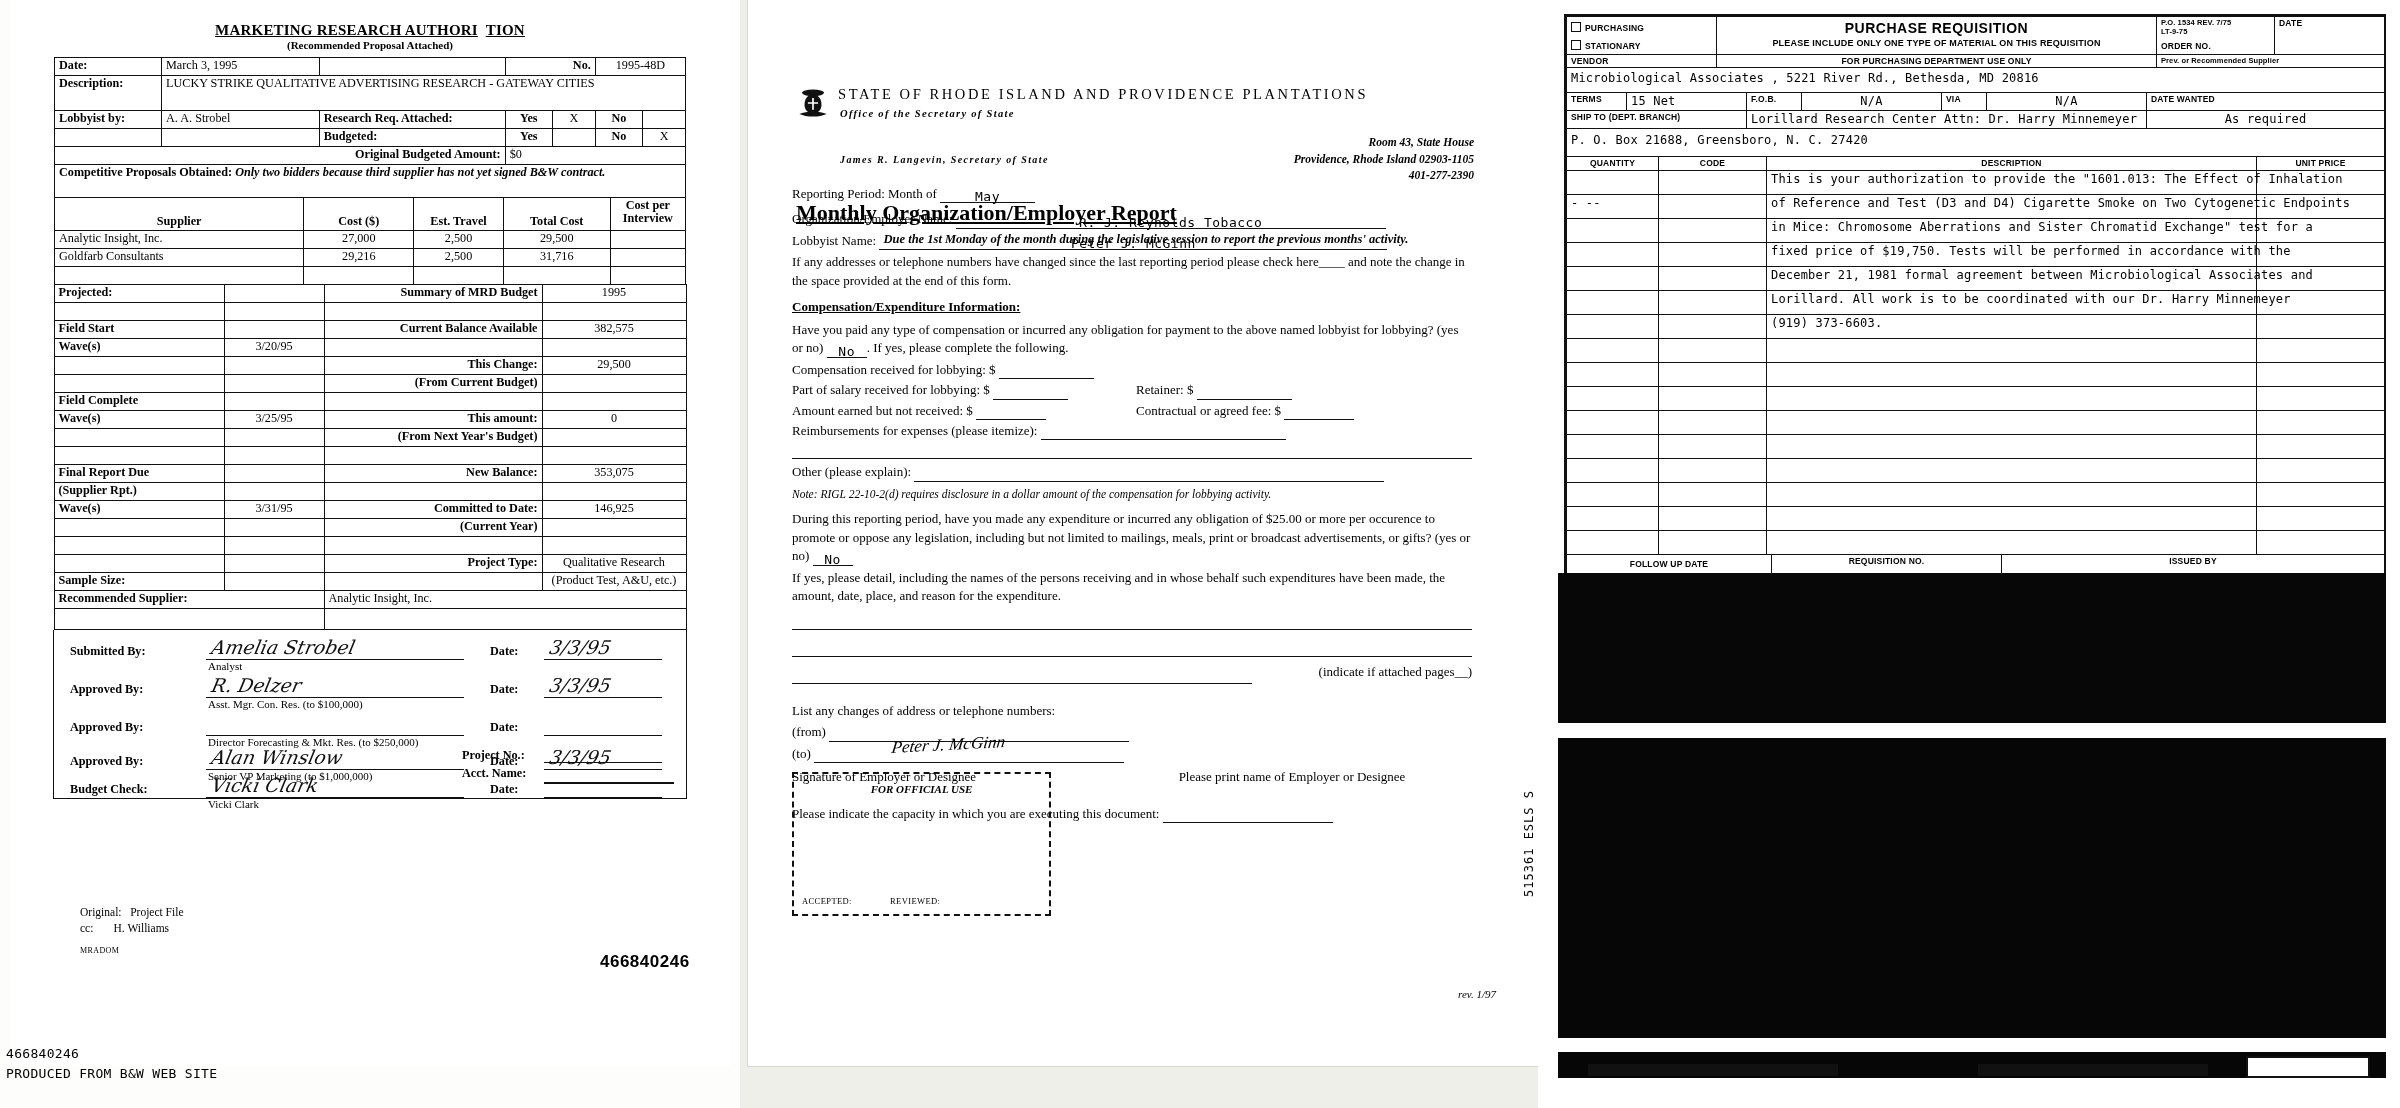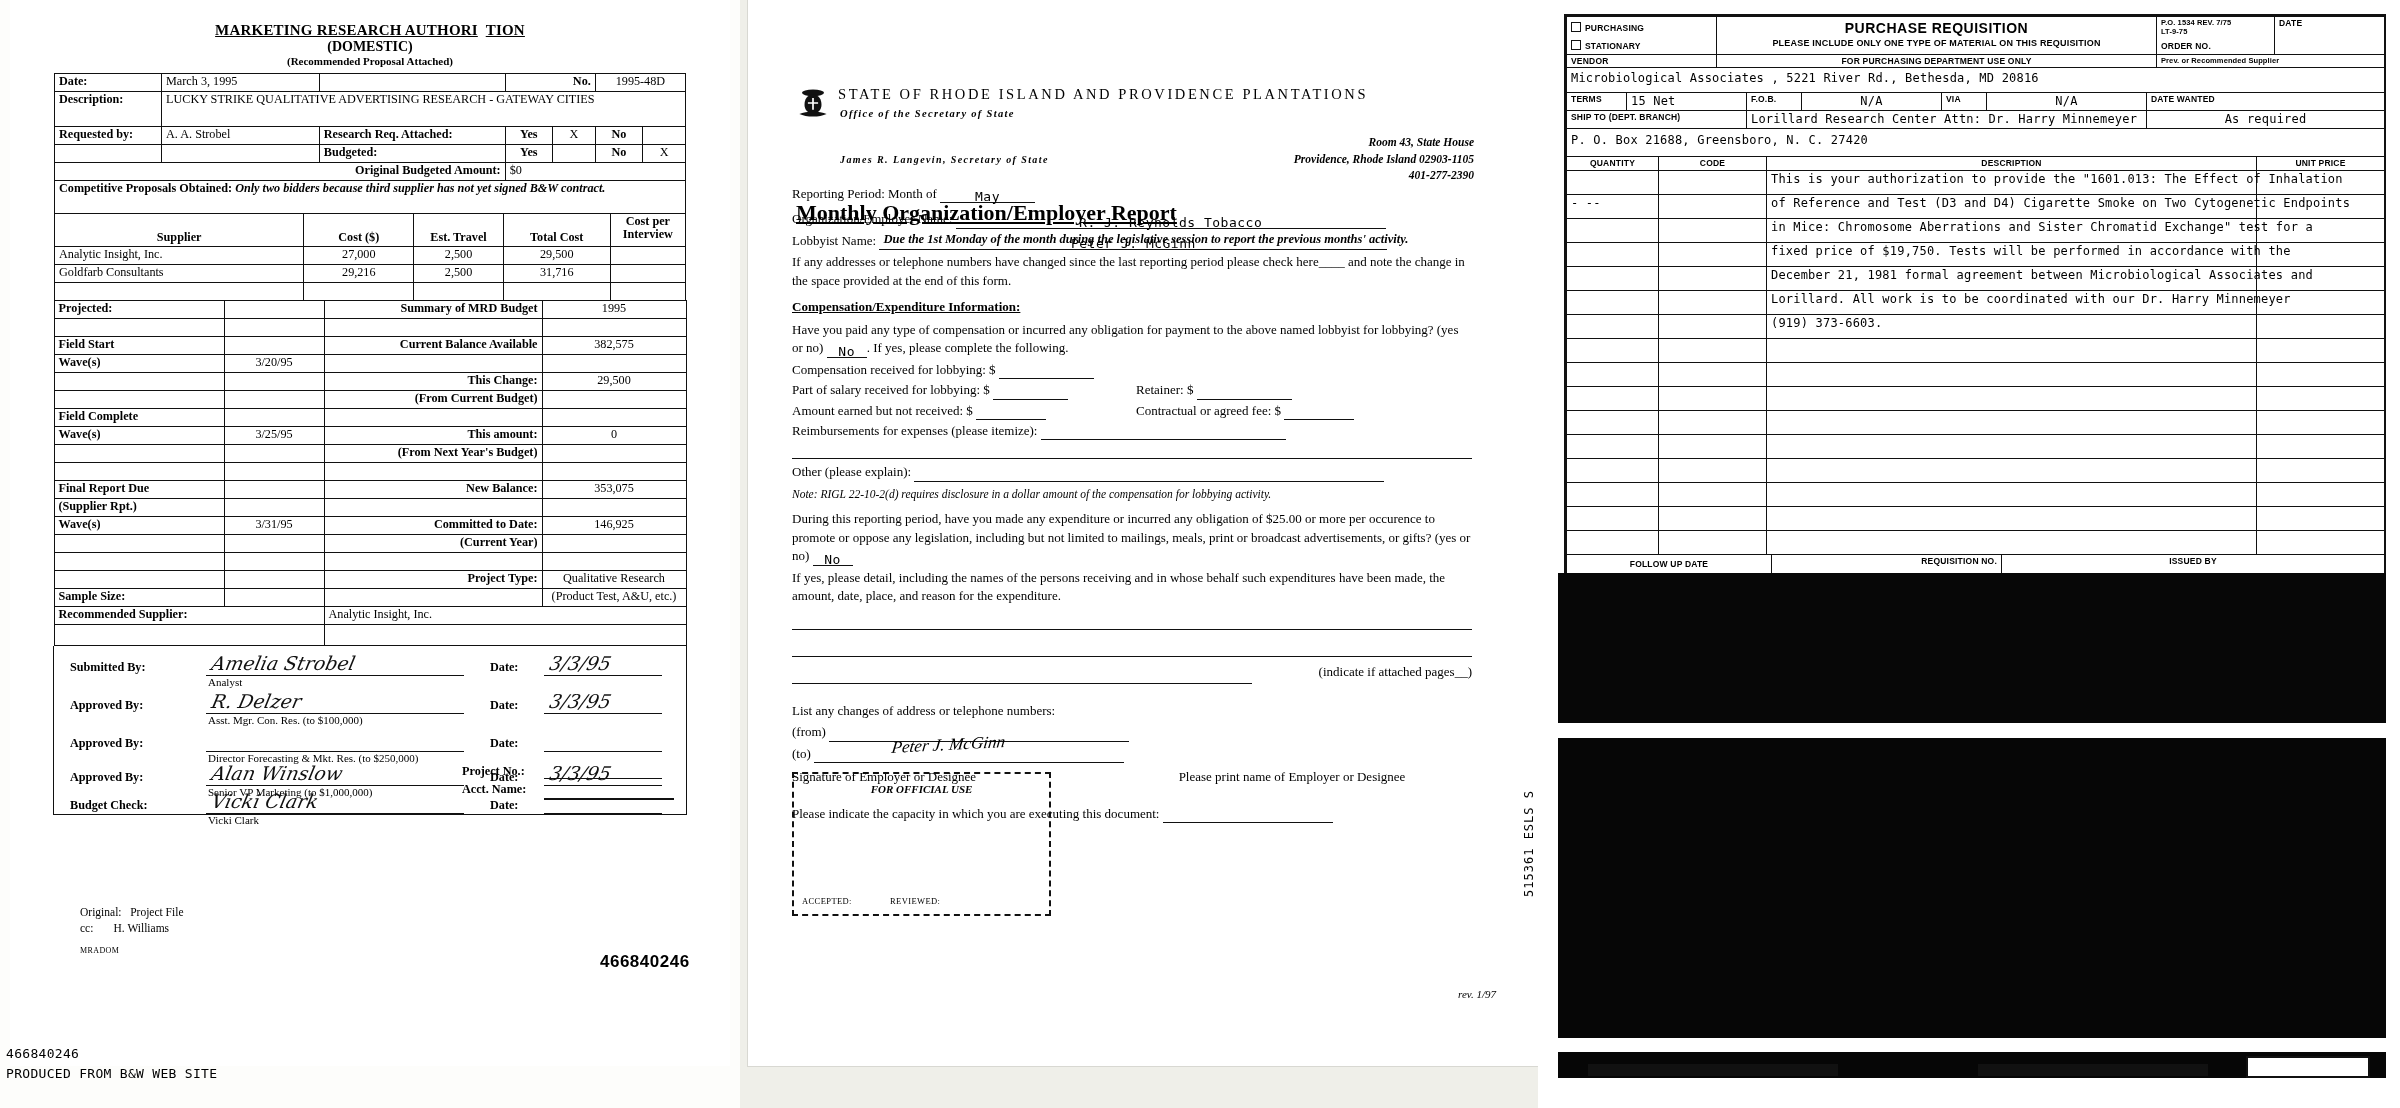--- a/index.html
+++ b/index.html
@@ -96,21 +96,20 @@
 </style>
 </head>
 <body>
 
 <div id="doc1">
   <div class="sheet">
 
     <div class="mra-title">
       <span class="u">MARKETING RESEARCH AUTHORI</span>&nbsp;&nbsp;<span class="u">TION</span>
     </div>
-    <div class="mra-sub">(DOMESTIC)</div>
     <div class="mra-sub2">(Recommended Proposal Attached)</div>
 
     <table class="mra">
       <colgroup>
           <col style="width:95px">
           <col style="width:140px">
           <col style="width:165px">
           <col style="width:42px">
           <col style="width:38px">
           <col style="width:42px">
@@ -122,21 +121,21 @@
         <td>March 3, 1995</td>
         <td></td>
         <td colspan="2" class="b rgt">No.</td>
         <td colspan="2" class="ctr">1995-48D</td>
       </tr>
       <tr>
         <td class="b">Description:</td>
         <td colspan="6" style="height:32px">LUCKY STRIKE QUALITATIVE ADVERTISING RESEARCH - GATEWAY CITIES</td>
       </tr>
       <tr>
-        <td class="b">Requested by:</td>
+        <td class="b">Lobbyist by:</td>
         <td>A. A. Strobel</td>
         <td class="b">Research Req. Attached:</td>
         <td class="b ctr">Yes</td>
         <td class="ctr">X</td>
         <td class="b ctr">No</td>
         <td class="ctr"></td>
       </tr>
       <tr>
         <td></td>
         <td></td>
@@ -699,21 +698,21 @@
 
       <table class="pr" style="margin-top:-1px">
         <colgroup>
             <col style="width:205px">
             <col style="width:230px">
             <col style="width:383px">
           </colgroup>
         <tbody>
             <tr>
           <td class="lbl" style="text-align:center;padding:4px 0">FOLLOW UP DATE</td>
-          <td class="lbl" style="text-align:right">REQUISITION NO.</td>
+          <td class="lbl" style="text-align:center">REQUISITION NO.</td>
           <td class="lbl" style="text-align:center">ISSUED BY</td>
         </tr>
         <tr>
           <td style="height:22px"></td>
           <td></td>
           <td class="valb" style="text-align:center">00922237</td>
         </tr>
       </tbody>
         </table>
 

